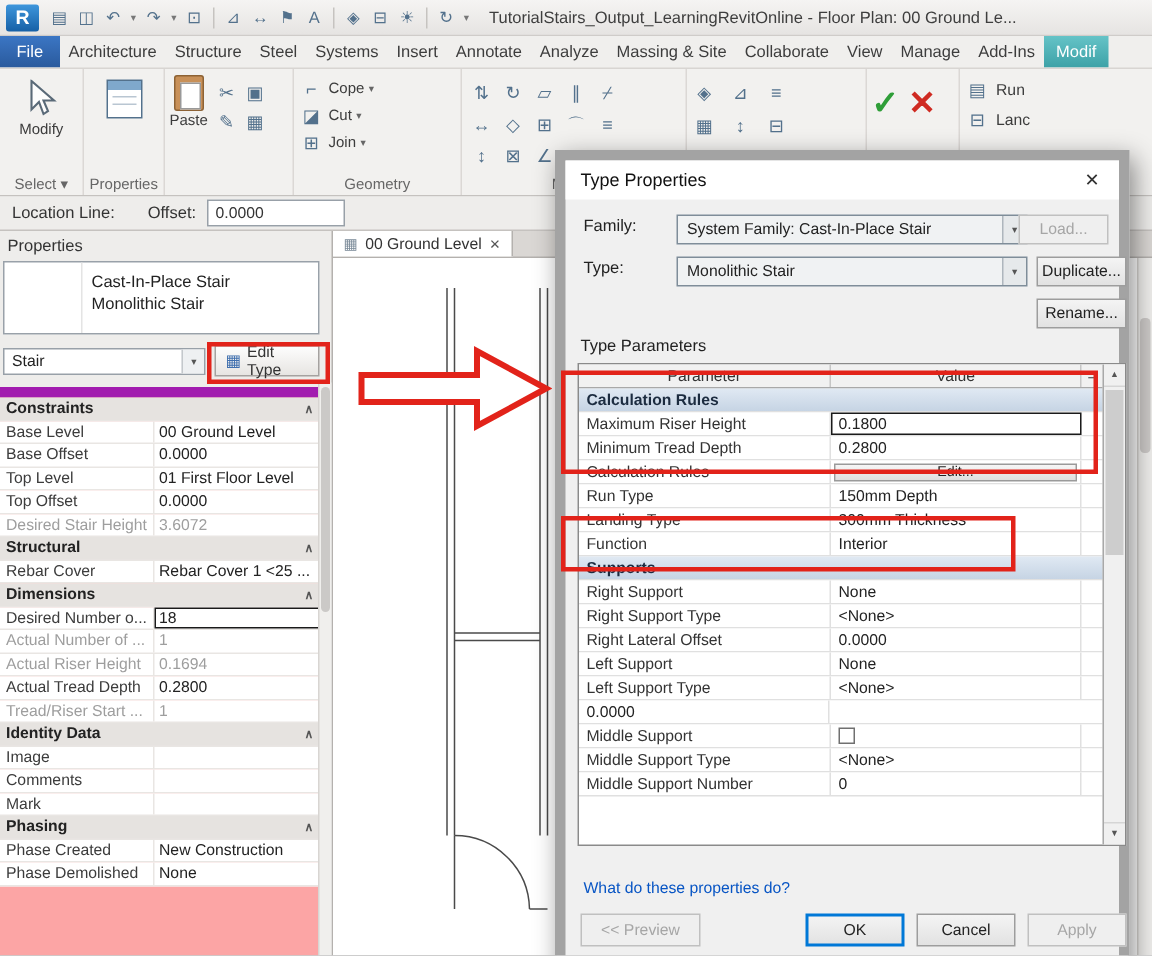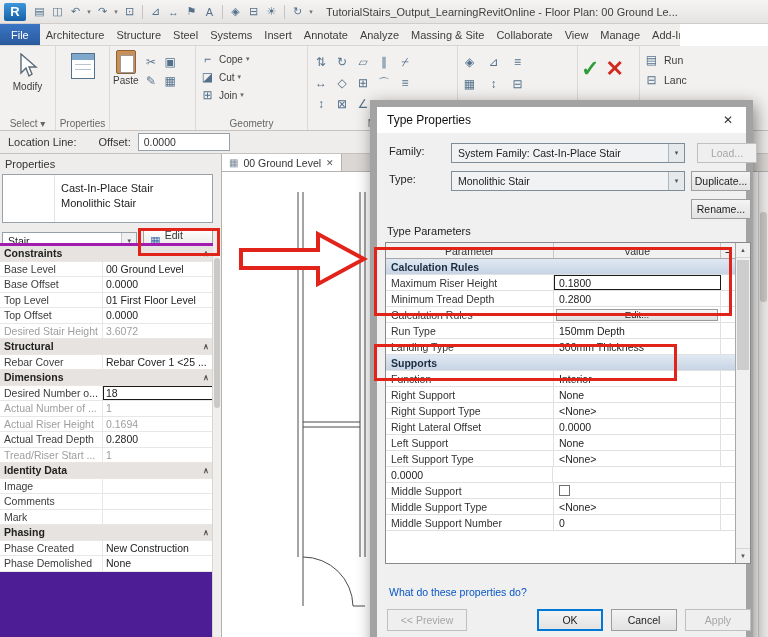--- a/index.html
+++ b/index.html
@@ -14,21 +14,21 @@
   .logo{width:22px;height:18px;background:linear-gradient(#3e96dc,#1660a6);color:#fff;
     font-weight:bold;font-size:13px;display:flex;align-items:center;justify-content:center;
     border-radius:2px;margin-right:4px;flex:0 0 auto}
   .qat{width:17px;height:18px;display:flex;align-items:center;justify-content:center;
     font-size:11px;color:#53718c;flex:0 0 auto}
   .qat.sm{width:8px;font-size:7px;color:#777}
   .qat-sep{width:1px;height:14px;background:#c6c3c0;margin:0 3px;flex:0 0 auto}
   .win-title{margin-left:10px;color:#3e3e3e;font-size:11px;overflow:hidden}
 
   
-  .tabbar{position:absolute;left:0;top:24px;width:680px;height:22px;background:#f0efed;
+  .tabbar{position:absolute;left:0;top:24px;width:768px;height:22px;background:#f0efed;
     display:flex;align-items:stretch;border-bottom:1px solid #d8d5d2;overflow:hidden}
   .tab{padding:0 6px;display:flex;align-items:center;font-size:11px;color:#3d3d3d;white-space:nowrap}
   .tab.file{background:linear-gradient(#3b76c4,#2a5a9d);color:#fff;padding:0 11px}
   .tab.ctx{background:linear-gradient(#65c3c7,#3da2a7);color:#fff;padding:0 8px}
 
   
   .ribbon{position:absolute;left:0;top:46px;width:768px;height:85px;background:#f2f1ef;
     border-bottom:1px solid #c5c2bf;display:flex;overflow:hidden}
   .panel{position:relative;border-right:1px solid #dbd8d5;height:100%;padding:4px 3px 15px;flex:0 0 auto}
   .panel-label{position:absolute;left:0;right:0;bottom:1px;text-align:center;font-size:10px;color:#666;white-space:nowrap;overflow:hidden}
@@ -64,21 +64,21 @@
   .palette{position:absolute;left:0;top:154px;width:222px;height:483px;background:#eeedeb;border-right:1px solid #b4b1ae}
   .pal-header{height:19px;display:flex;align-items:center;padding:0 5px;font-size:11px;color:#333}
   .selector{position:absolute;left:2px;top:20px;width:211px;height:49px;background:#fff;border:1px solid #99a1a9;display:flex}
   .sel-thumb{width:52px;border-right:1px solid #e4e4e4}
   .sel-text{padding:6px 6px;font-size:11px;line-height:15px;color:#222}
   .filterrow{position:absolute;left:2px;top:75px;width:211px;height:23px;display:flex;align-items:center;gap:6px}
   .filtercombo{width:140px}
   .editbtn{height:21px;display:flex;align-items:center;gap:4px;padding:0 6px;
     background:linear-gradient(#fdfdfd,#e7e5e2);border:1px solid #a5a2a0;font-size:10.5px;color:#333}
   .editbtn .eicon{color:#3f6fae;font-size:11px}
-  .grid{position:absolute;left:0;top:89px;width:213px;bottom:0;background:#4c1d95;border-top:3px solid #a21caf}
+  .grid{position:absolute;left:0;top:104px;width:213px;bottom:0;background:#fca5a5;border-top:7px solid #a21caf}
   .prow{height:15.5px;display:flex;border-bottom:1px solid #e9e6e3;background:#fff;font-size:10.5px;align-items:stretch}
   .plab{width:103px;padding:0 4px;display:flex;align-items:center;border-right:1px solid #e9e6e3;color:#3c3c3c;white-space:nowrap;overflow:hidden}
   .pval{flex:1;padding:0 3px;display:flex;align-items:center;white-space:nowrap;overflow:hidden;color:#222}
   .prow.psec{background:#e6e3e0;font-weight:bold;color:#222}
   .plab-sec{flex:1;padding:0 4px;display:flex;align-items:center;white-space:nowrap;overflow:hidden}
   .chev{width:14px;display:flex;align-items:center;justify-content:center;font-size:8px;color:#555;font-weight:bold}
   .dimtx{color:#9e9e9e}
   .boxed{outline:1.5px solid #1a1a1a;outline-offset:-1.5px;background:#fff}
   .pal-scroll{position:absolute;right:0;top:101px;width:9px;bottom:0;background:#f0efed;border-left:1px solid #d8d5d2}
   .pal-thumb{position:absolute;left:1px;right:1px;top:3px;height:150px;background:#cbc9c7;border-radius:3px}
@@ -411,21 +411,21 @@
 
   <div class="dialog">
     <div class="dlg-title">Type Properties</div>
     <div class="dlg-close">✕</div>
 
     <div class="frow" style="left:12px;top:38px">Family:</div>
     <div class="dcombo" style="position:absolute;left:74px;top:36px;width:234px">
       <span>System Family: Cast-In-Place Stair</span>
       <span class="arr">▾</span>
     </div>
-    <div class="btn dis" style="position:absolute;left:320px;top:36px;width:60px">Load...</div>
+    <div class="btn dis" style="position:absolute;left:302px;top:36px;width:60px">Load...</div>
 
     <div class="frow" style="left:12px;top:66px">Type:</div>
     <div class="dcombo" style="position:absolute;left:74px;top:64px;width:234px">
       <span>Monolithic Stair</span>
       <span class="arr">▾</span>
     </div>
     <div class="btn" style="position:absolute;left:314px;top:64px;width:60px">Duplicate...</div>
     <div class="btn" style="position:absolute;left:314px;top:92px;width:60px">Rename...</div>
 
     <div class="frow" style="left:10px;top:118px">Type Parameters</div>
@@ -460,28 +460,28 @@
       <div class="drow">
           <div class="dlab">Run Type</div>
           <div class="dval">150mm Depth</div>
           <div class="deq"></div>
         </div>
       <div class="drow">
           <div class="dlab">Landing Type</div>
           <div class="dval">300mm Thickness</div>
           <div class="deq"></div>
         </div>
+      <div class="drow">
+          <div class="dlab">Function</div>
+          <div class="dval">Interior</div>
+          <div class="deq"></div>
+        </div>
       <div class="drow dsec">
           <div class="dlab-sec">Supports</div>
           <div class="chev">∧</div>
-        </div>
-      <div class="drow">
-          <div class="dlab">Function</div>
-          <div class="dval">Interior</div>
-          <div class="deq"></div>
         </div>
       <div class="drow">
           <div class="dlab">Right Support</div>
           <div class="dval">None</div>
           <div class="deq"></div>
         </div>
       <div class="drow">
           <div class="dlab dimtx">Right Support Type</div>
           <div class="dval dimtx">&lt;None&gt;</div>
           <div class="deq"></div>

